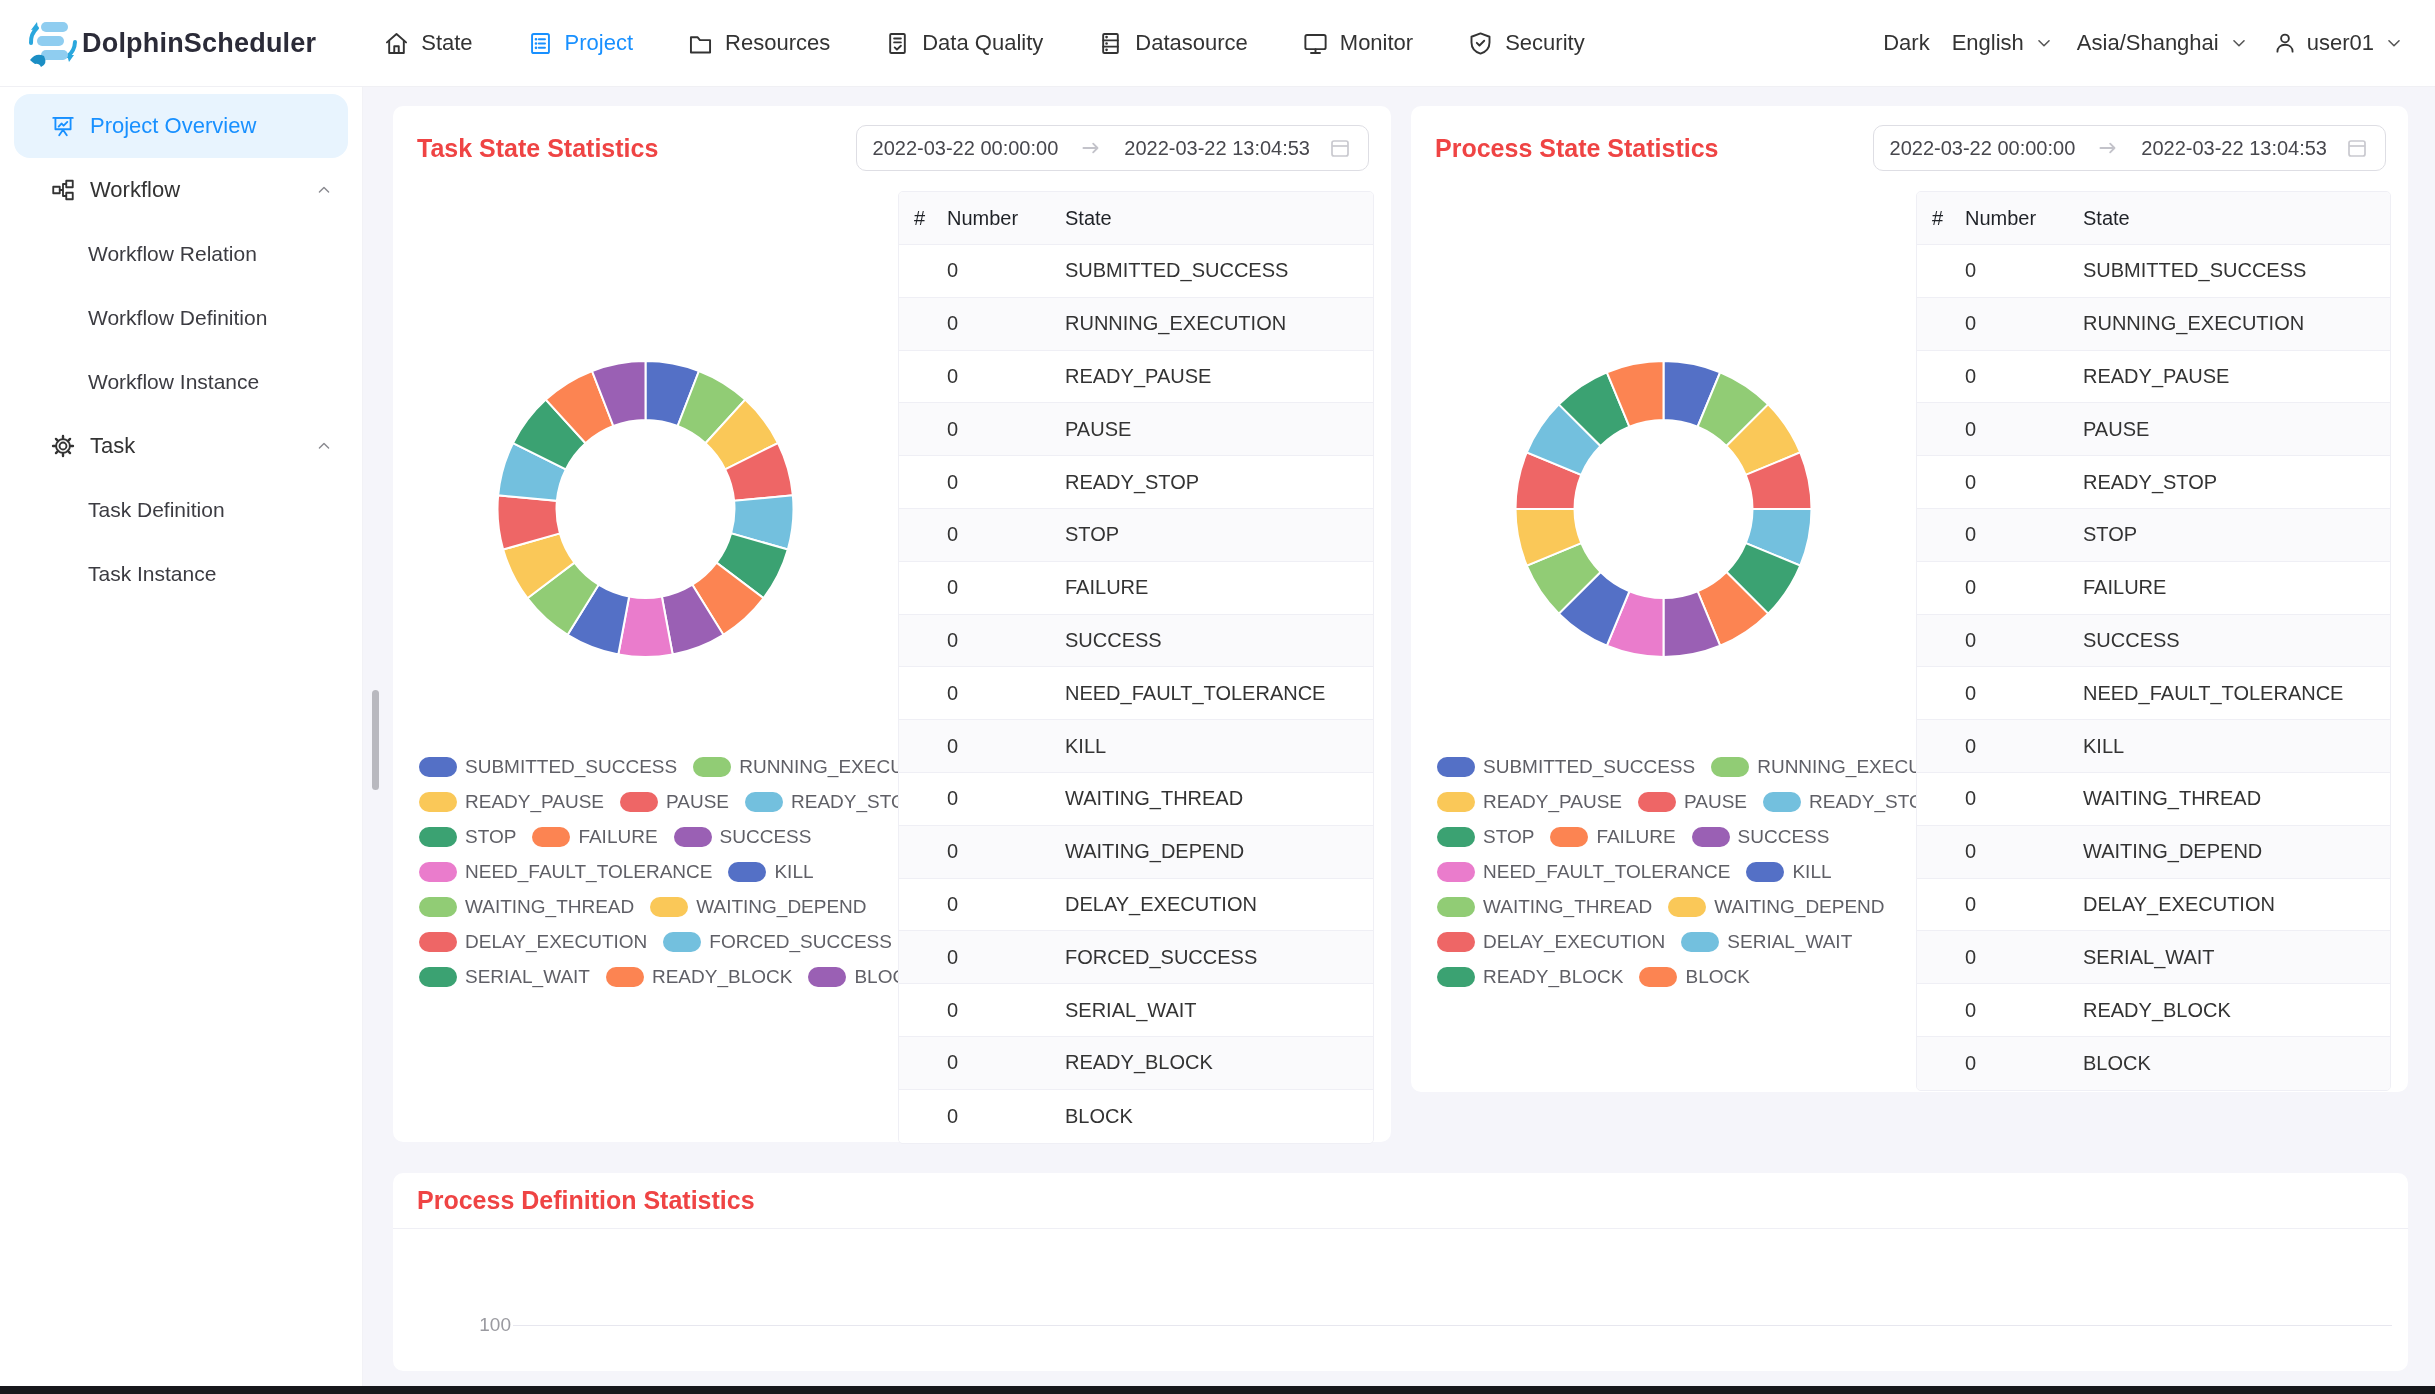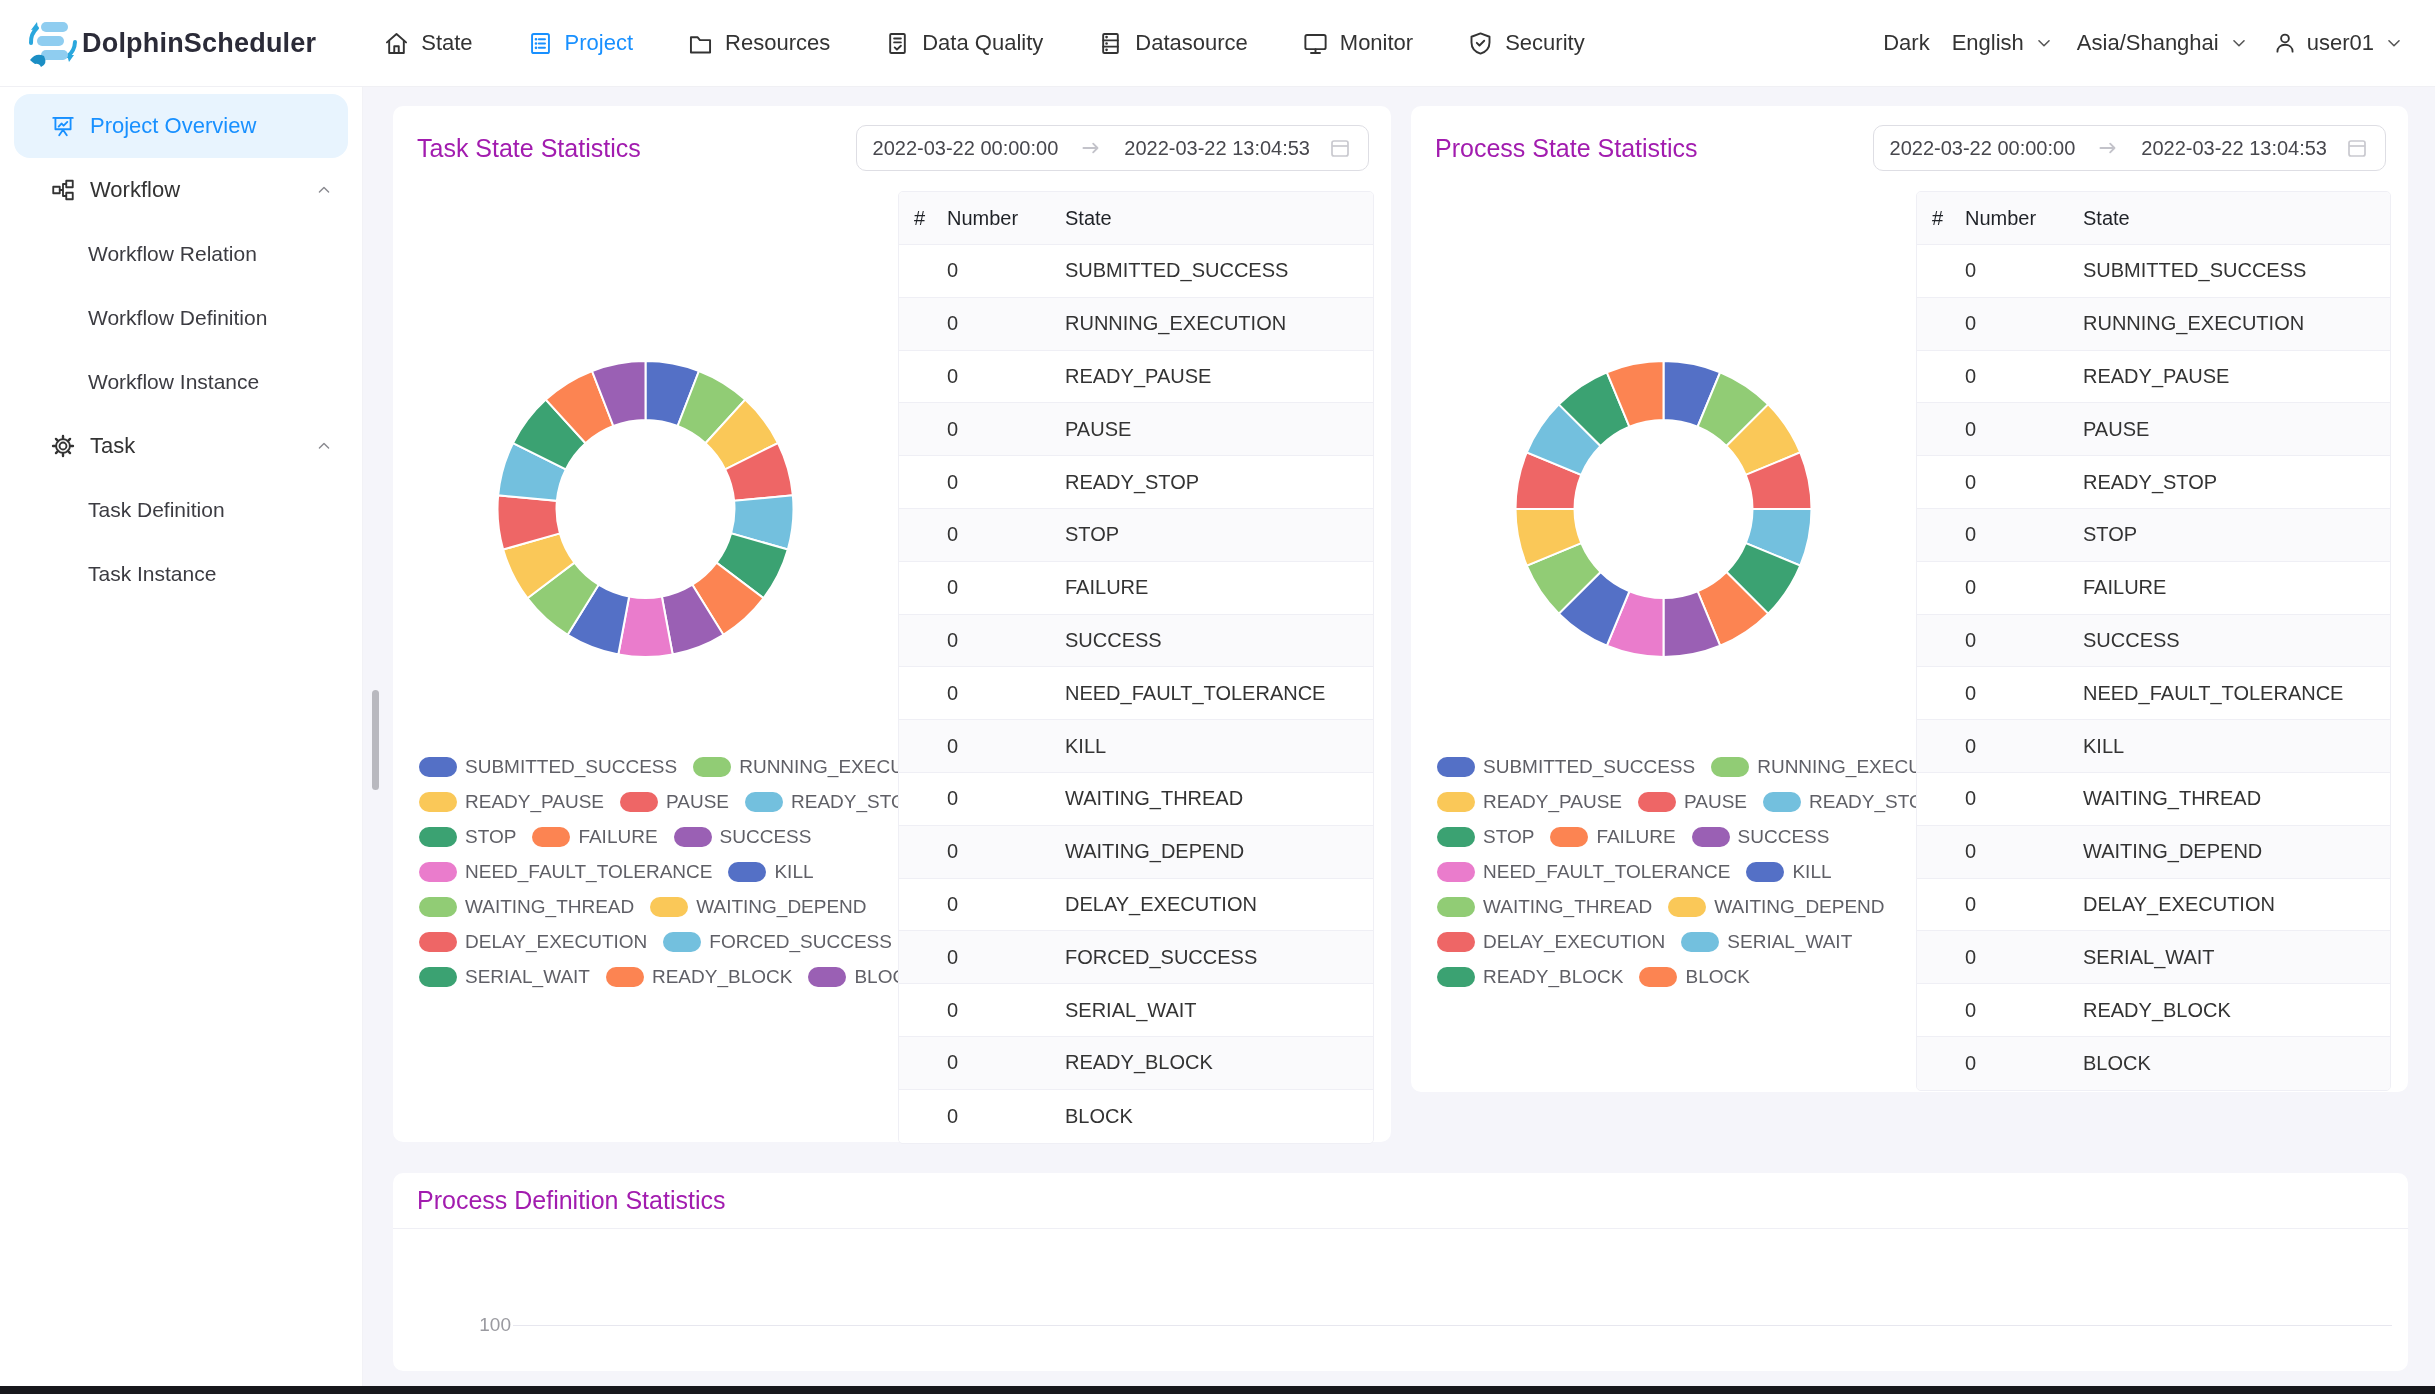--- a/index.html
+++ b/index.html
@@ -33,21 +33,21 @@
   .side-child{height:64px;display:flex;align-items:center;padding-left:88px;font-size:21px;color:#3c3c42;cursor:pointer;}
   .scroll-thumb{position:absolute;left:372px;top:603px;width:7px;height:100px;border-radius:4px;background:#b9b9bf;}
   
   .main{flex:1;background:#f5f5fa;box-sizing:border-box;padding:19px 27px 0 30px;overflow:hidden;}
   .row1{display:flex;gap:20px;}
   .card{background:#fff;border-radius:10px;box-sizing:border-box;}
   .card-task{width:998px;height:1036px;}
   .card-proc{width:997px;height:986px;}
   .card-head{height:84px;display:flex;align-items:center;justify-content:space-between;
     padding:0 22px 0 24px;box-sizing:border-box;}
-  .card-title{font-size:25px;font-weight:400;color:#a21caf;}
+  .card-title{font-size:25px;font-weight:700;color:#ef4444;}
   .range-picker{display:flex;align-items:center;height:44px;border:1px solid #dedee4;border-radius:10px;
     padding:0 16px;background:#fff;font-size:20px;color:#47474d;gap:0;cursor:pointer;}
   .range-picker .dt{white-space:nowrap;}
   .range-picker .arr{margin:0 20px;display:flex;}
   .range-picker .cal{margin-left:18px;display:flex;}
   .card-body{display:flex;}
   .chart-pane{width:505px;box-sizing:border-box;padding-top:76px;}
   .donut{display:block;margin:0 auto;}
   .legend{width:462px;margin:10px 0 0 26px;}
   .legend-row{display:flex;align-items:center;gap:16px;margin-bottom:13px;}

